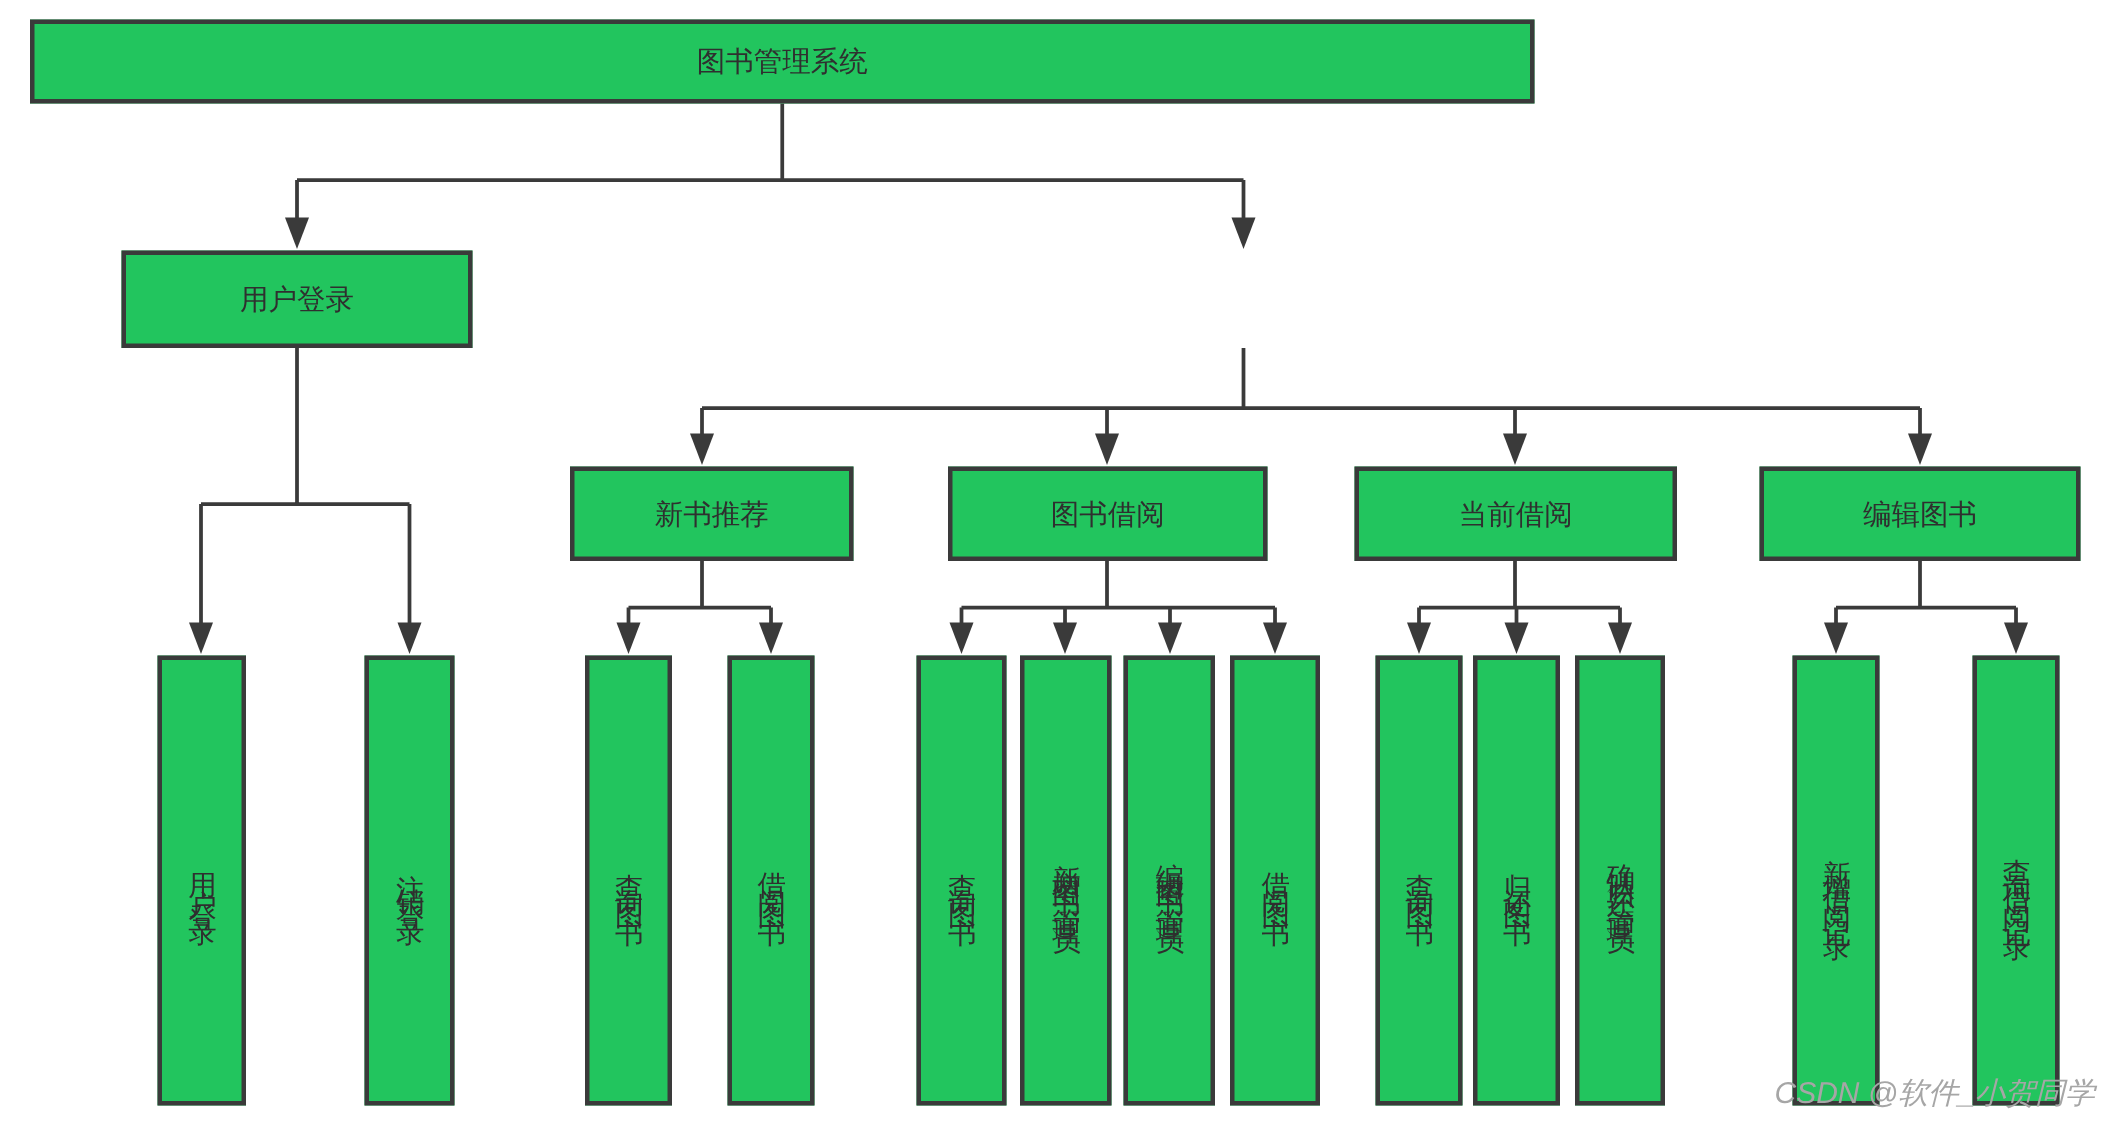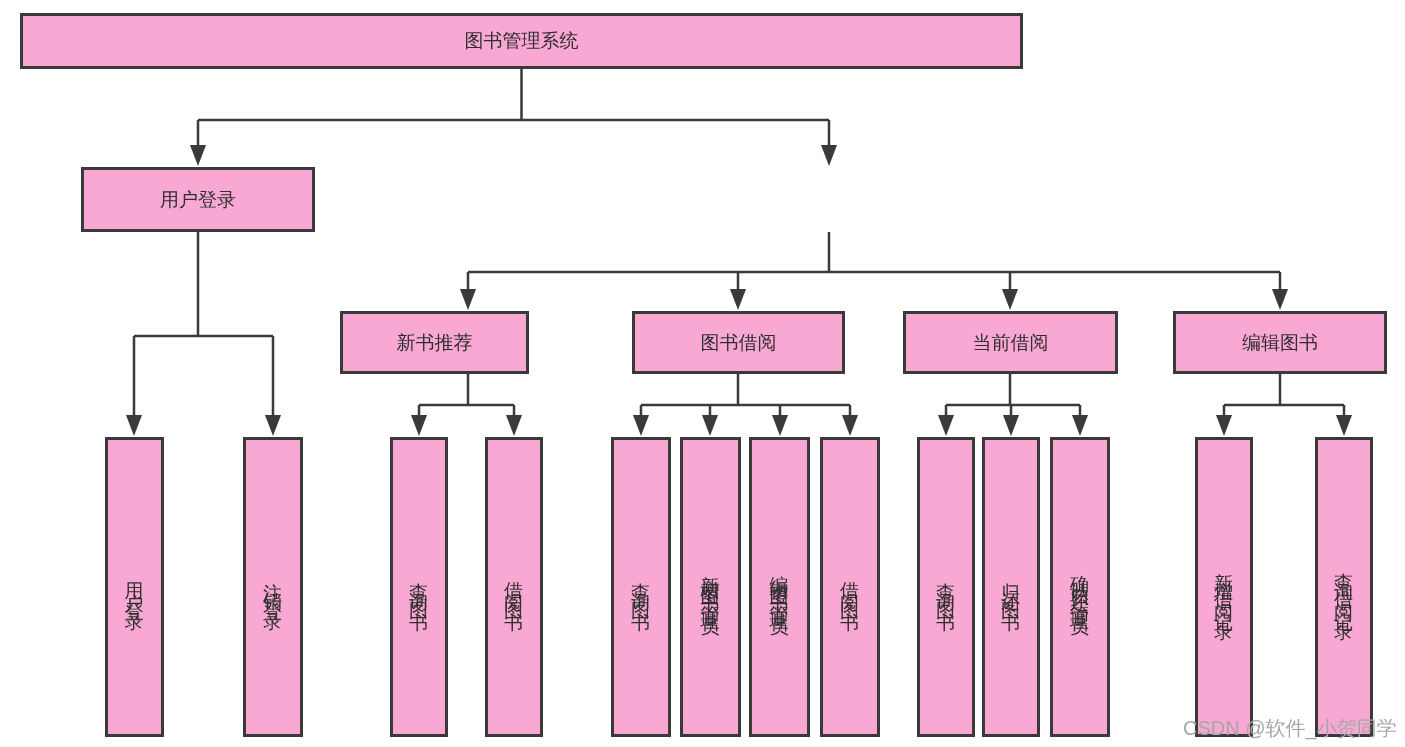--- a/index.html
+++ b/index.html
@@ -16,21 +16,21 @@
   }
   .connectors{
     position:absolute;left:0;top:0;
     width:1405px;height:747px;
     pointer-events:none;
   }
   .box{
     position:absolute;
     box-sizing:border-box;
     border:3px solid #3a3a3a;
-    background:#f9a8d4;
+    background:#22c55e;
     display:flex;
     align-items:center;
     justify-content:center;
     color:#2f2f2f;
     font-size:19px;
     text-align:center;
   }
   .leaf{
     top:437px;
     height:300px;
@@ -45,20 +45,21 @@
     color:#2f2f2f;
   }
   .watermark{
     position:absolute;
     left:1183px;
     top:715px;
     font-size:20px;
     color:#a6a6a6;
     white-space:nowrap;
     z-index:5;
+    font-style:italic;
   }
 </style>
 </head>
 <body>
 
 <div class="canvas">
 
   <svg class="connectors" viewBox="0 0 1405 747" xmlns="http://www.w3.org/2000/svg">
     <g stroke="#3a3a3a" stroke-width="2.5" fill="none">
       <path d="M521.5 69 V120 M198 120 H829 M198 120 V148 M829 120 V148"></path>
@@ -93,21 +94,21 @@
   </svg>
 
   <div class="box" style="left:20px;top:13px;width:1003px;height:56px">
     <span>图书管理系统</span>
   </div>
 
   <div class="box" style="left:81px;top:167px;width:234px;height:65px">
     <span>用户登录</span>
   </div>
 
-  <div class="box" style="left:340px;top:311px;width:189px;height:63px">
+  <div class="box" style="left:380px;top:311px;width:189px;height:63px">
     <span>新书推荐</span>
   </div>
   <div class="box" style="left:903px;top:311px;width:215px;height:63px">
     <span>当前借阅</span>
   </div>
   <div class="box" style="left:632px;top:311px;width:213px;height:63px">
     <span>图书借阅</span>
   </div>
   <div class="box" style="left:1173px;top:311px;width:214px;height:63px">
     <span>编辑图书</span>

